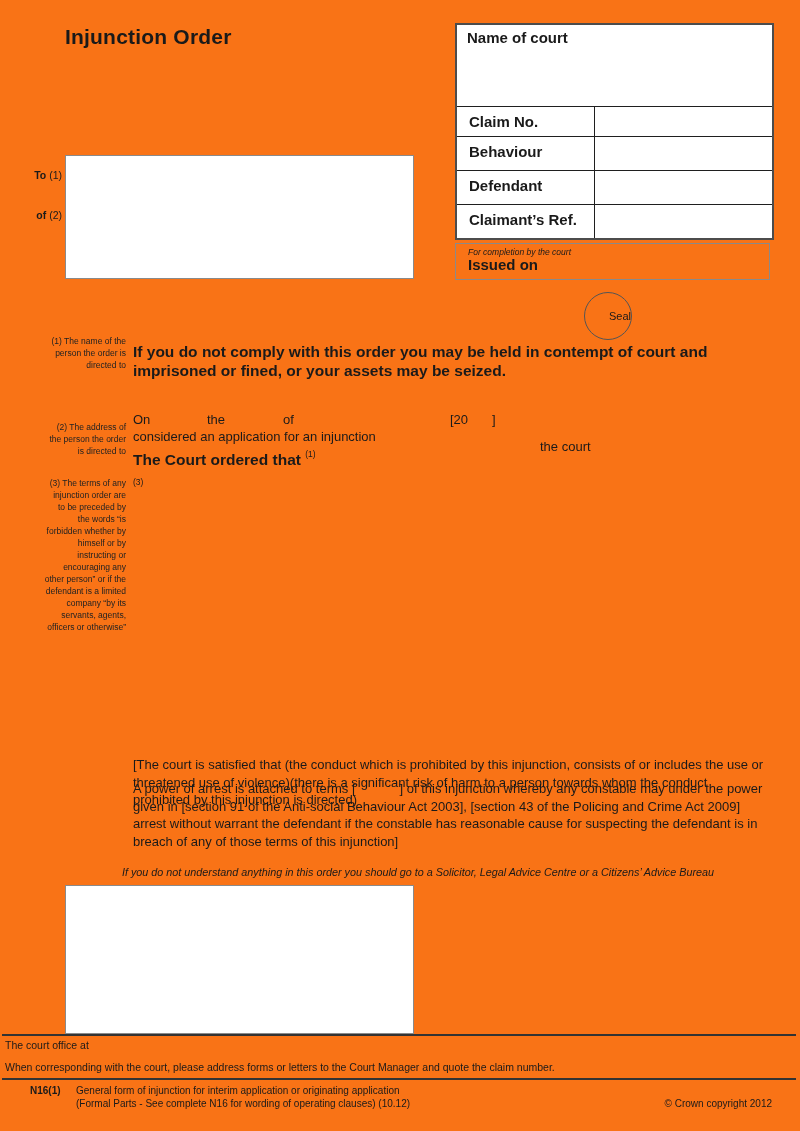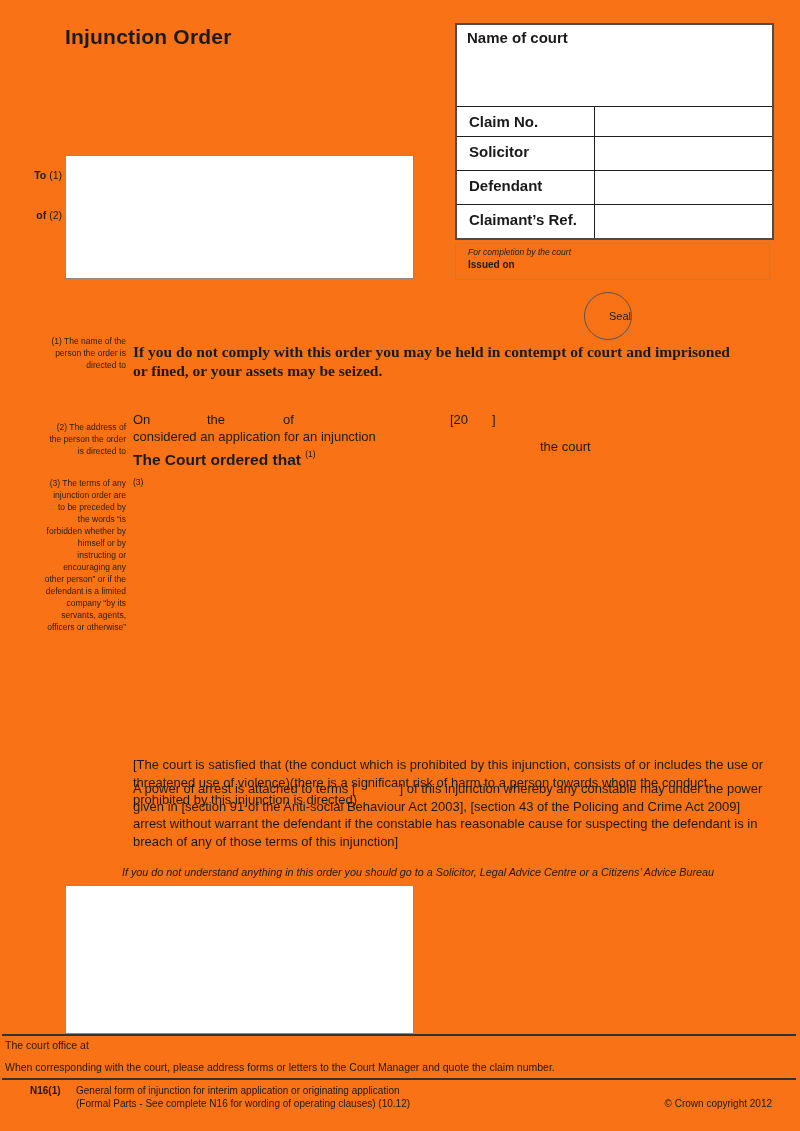--- a/index.html
+++ b/index.html
@@ -11,32 +11,32 @@
   .title{font-size:21px;font-weight:bold;letter-spacing:.2px;}
   
   .court-table{left:455px;top:23px;width:315px;border:2px solid #4c4c4c;background:#fff;}
   .ct-header{height:73px;padding:4px 10px;font-weight:bold;font-size:15px;}
   .ct-row{display:flex;border-top:1.5px solid #1f1f1f;height:33px;}
   .ct-row.first{height:29px;}
   .ct-label{width:125px;padding:6px 0 0 12px;font-weight:bold;font-size:15px;}
   .ct-value{flex:1;border-left:1.5px solid #1f1f1f;}
   .issued-box{left:455px;top:243px;width:315px;height:37px;border:1.5px solid #8a8a8a;padding:3px 0 0 12px;box-sizing:border-box;}
   .issued-note{font-style:italic;font-size:8.5px;}
-  .issued-label{font-weight:bold;font-size:10px;line-height:15px;}
+  .issued-label{font-weight:bold;font-size:15px;line-height:15px;}
   
   .to-box{left:65px;top:155px;width:347px;height:122px;border:1px solid #8a8a8a;background:#fff;}
   .side-label{font-size:10.5px;text-align:right;width:42px;left:20px;}
   .side-label b{font-weight:bold;}
   
   .seal{left:584px;top:292px;width:46px;height:46px;border:1px solid #555;border-radius:50%;
         display:flex;align-items:center;justify-content:flex-end;font-size:11px;}
   
   .mnote{left:18px;width:82px;text-align:right;font-size:8.5px;line-height:12px;color:#222;margin-left:26px;}
   
-  .warning{left:133px;top:342px;width:600px;font-size:15.5px;font-weight:bold;line-height:19px;font-family:Liberation Serif, serif;}
+  .warning{left:133px;top:342px;width:600px;font-size:15.5px;font-weight:bold;line-height:19px;}
   .dateline{left:133px;top:412px;width:640px;height:16px;font-size:13px;}
   .dateline span{position:absolute;top:0;white-space:nowrap;}
   .body-line{left:133px;font-size:13px;}
   .ordered{left:133px;top:451px;font-size:15.5px;font-weight:bold;}
   .ordered sup{font-size:8.5px;font-weight:normal;position:relative;top:-2px;}
   .small-ref{left:133px;top:477px;font-size:8.5px;}
   .para{left:133px;width:634px;font-size:13px;line-height:17.5px;}
   .gap{display:inline-block;width:44px;}
   .advice{left:110px;top:866px;width:616px;text-align:center;font-style:italic;font-size:10.8px;}
   
@@ -58,21 +58,21 @@
 
   <div class="abs court-table">
     <div class="ct-header">
       <span>Name of court</span>
     </div>
     <div class="ct-row first">
       <div class="ct-label">Claim No.</div>
       <div class="ct-value"></div>
     </div>
     <div class="ct-row">
-      <div class="ct-label">Solicitor</div>
+      <div class="ct-label">Behaviour</div>
       <div class="ct-value"></div>
     </div>
     <div class="ct-row">
       <div class="ct-label">Defendant</div>
       <div class="ct-value"></div>
     </div>
     <div class="ct-row">
       <div class="ct-label">Claimant’s Ref.</div>
       <div class="ct-value"></div>
     </div>

